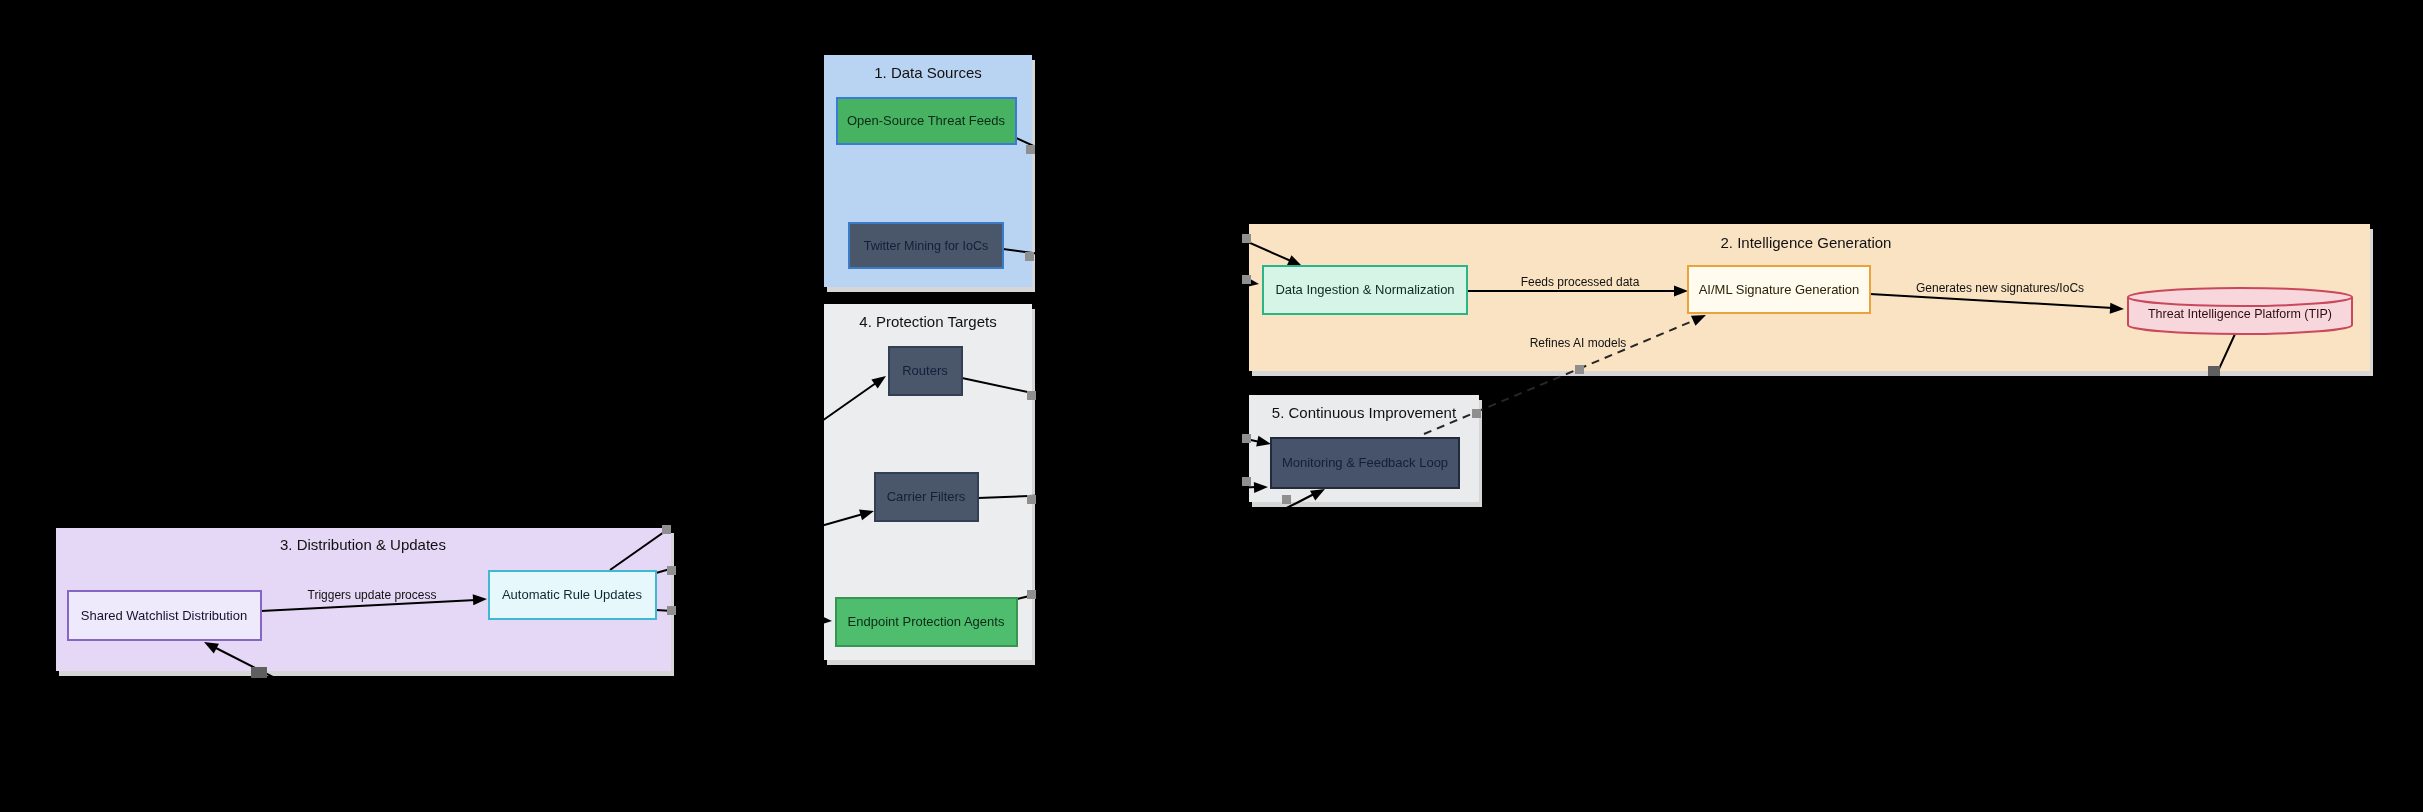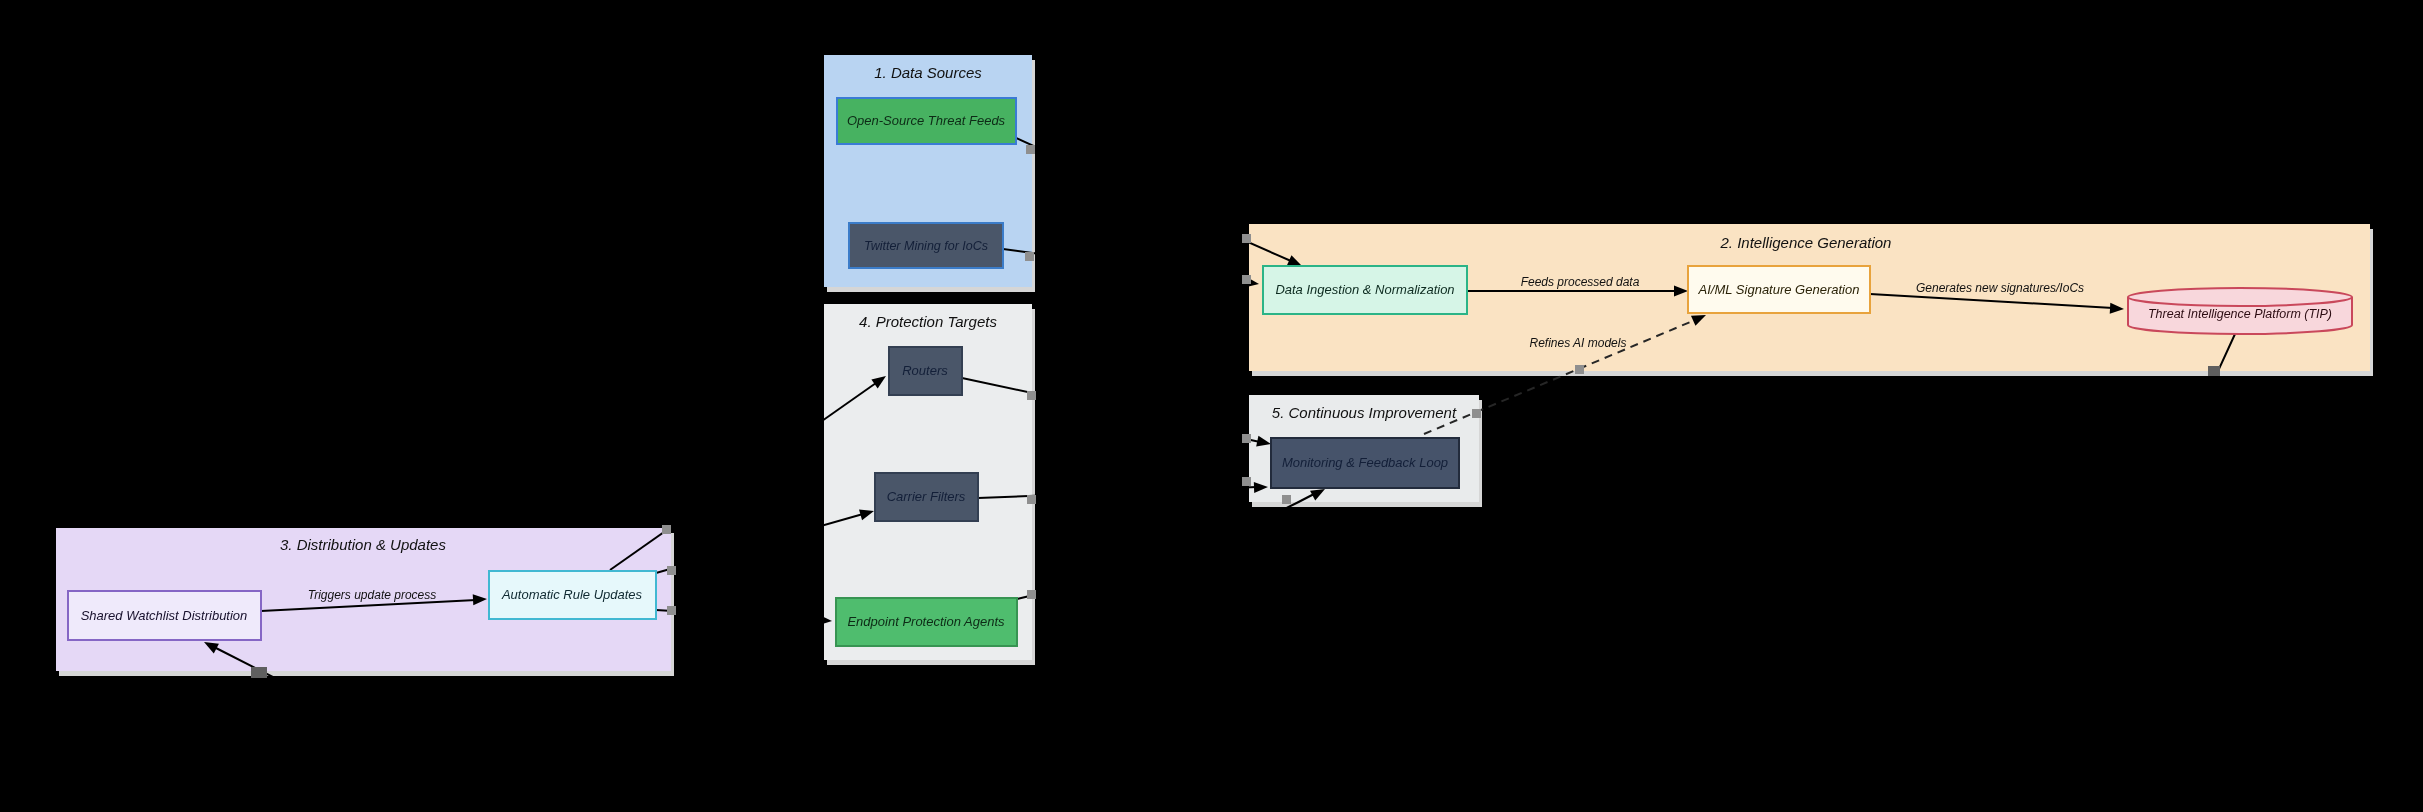--- a/index.html
+++ b/index.html
@@ -8,21 +8,20 @@
     background: #000000;
     width: 100%;
     height: 100%;
   }
   .stage {
     position: relative;
     width: 2423px;
     height: 792px;
     background: #000000;
     overflow: hidden;
-    font-style: italic;
   }
   svg {
     display: block;
   }
   .cluster-title {
     font-family: "Liberation Sans", "DejaVu Sans", sans-serif;
     font-size: 15px;
     font-weight: 400;
   }
   .node-label {

